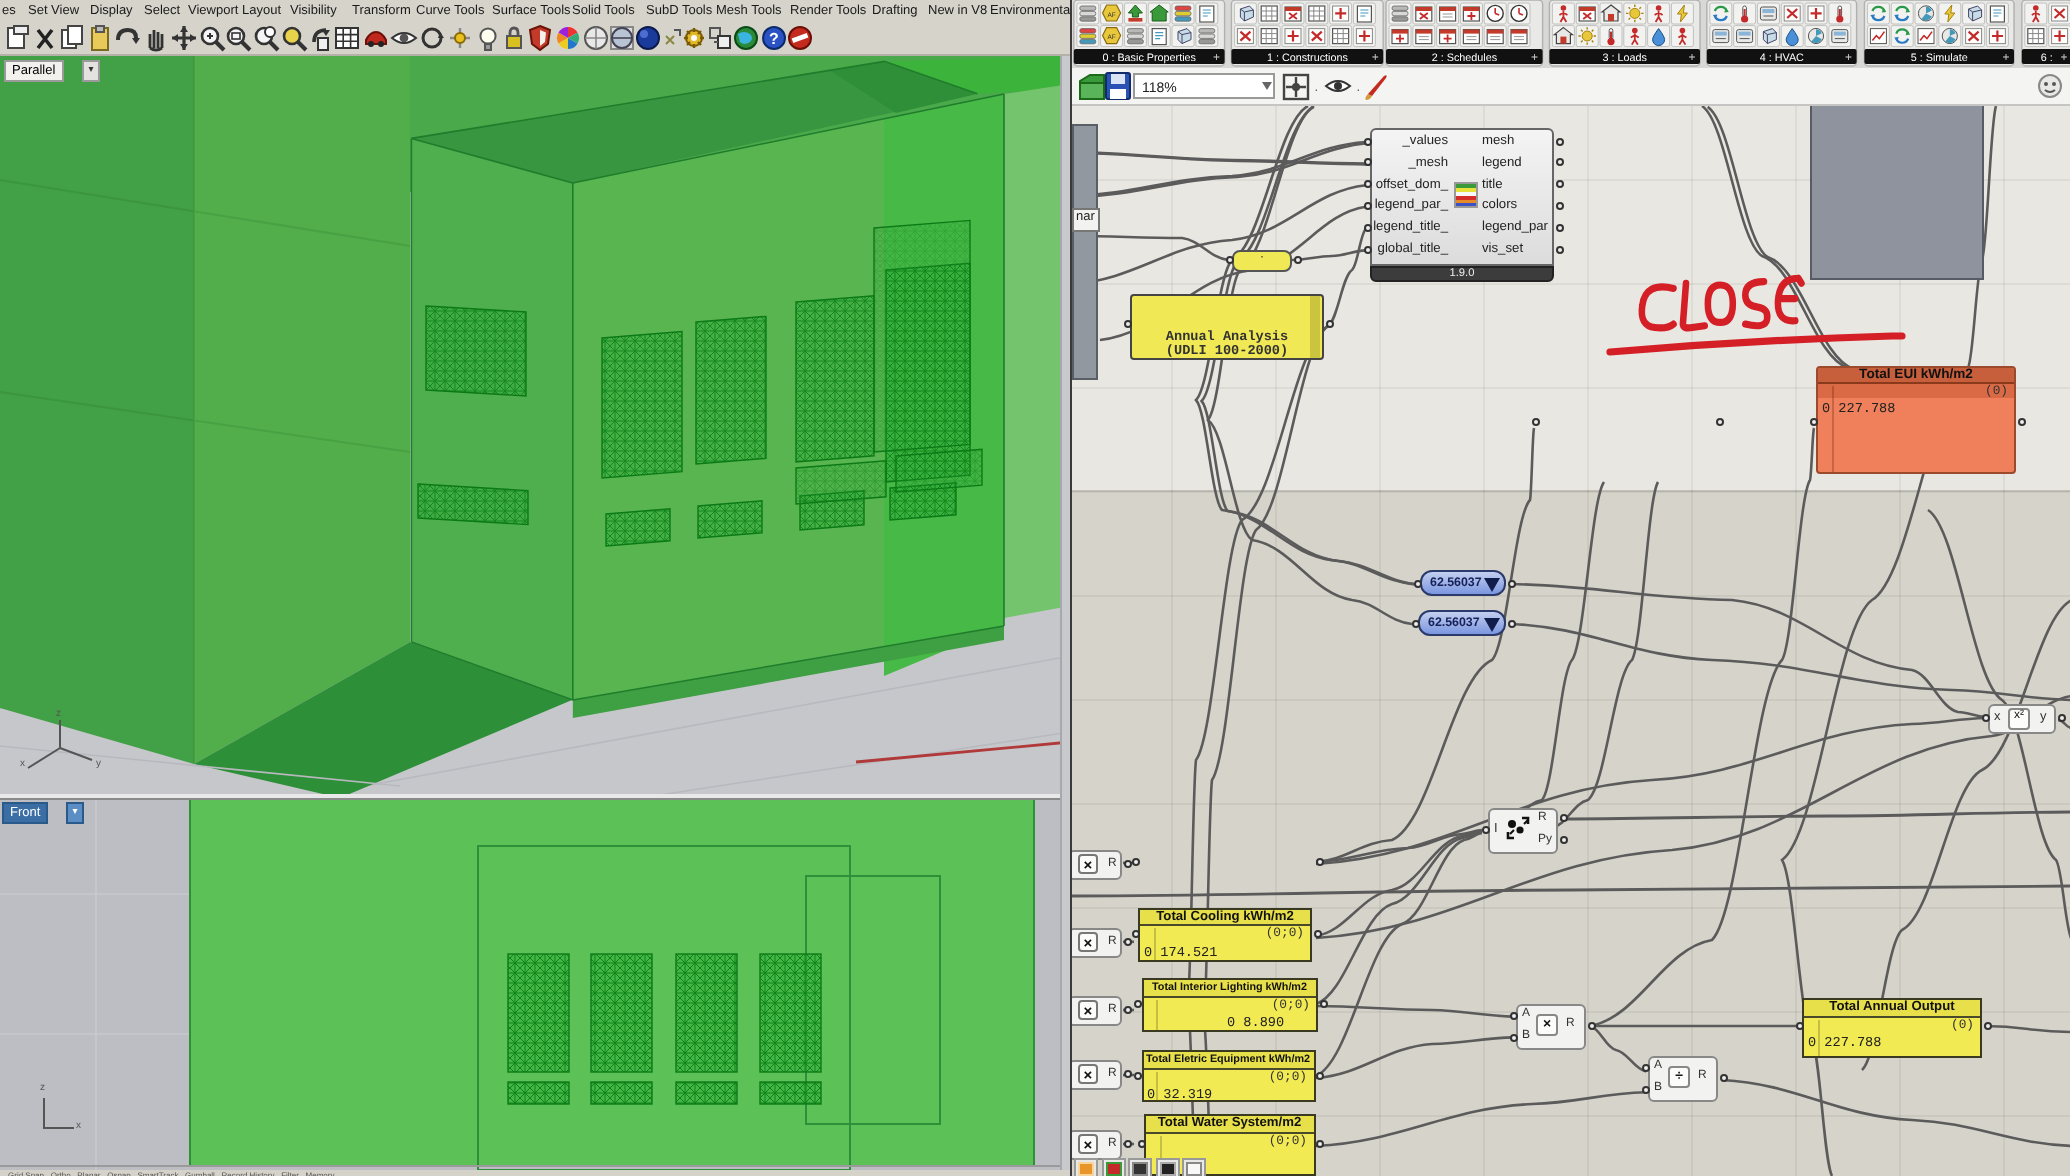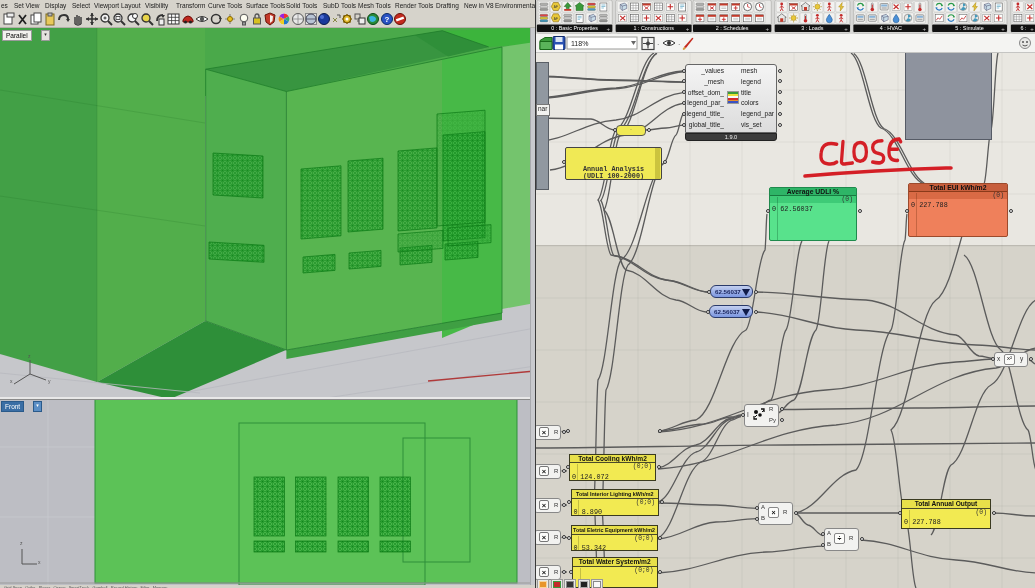--- a/index.html
+++ b/index.html
@@ -841,26 +841,20 @@
 <svg class="abs" style="left:260px;top:79.0px;" width="180" height="55" viewBox="0 0 180 55">
 <g fill="none" stroke="#d41f26" stroke-width="4.2" stroke-linecap="round" stroke-linejoin="round" transform="translate(8,2) scale(0.78,0.85)">
 <path d="M42 12 Q24 8 22 22 Q20 34 30 35 Q38 36 42 33"></path>
 <path d="M50 9 L48 33 Q48 36 54 35 L62 34"></path>
 <path d="M72 10 Q64 10 64 21 Q64 32 72 32 Q80 32 80 21 Q80 10 72 10 Z"></path>
 <path d="M100 8 Q88 8 88 16 Q88 22 96 23 Q103 24 102 30 Q101 36 88 33"></path>
 <path d="M122 6 Q110 6 109 19 Q108 32 120 31 M110 18 L120 18 M122 6 L124 9"></path>
 </g>
 <path d="M9 44 Q80 38 150 36 L155 36" fill="none" stroke="#d41f26" stroke-width="3.6" stroke-linecap="round"></path>
 </svg>
-<div class="abs" style="left:233px;top:133.9px;width:88px;height:54px;background:#58e28c;border:1px solid #1f8a4d;border-radius:2px;overflow:hidden;">
-<div style="height:8px;background:#2eb567;border-bottom:1px solid #187a40;text-align:center;font-size:6.8px;font-weight:bold;color:#111;line-height:8px;">Average UDLI %</div>
-<div style="height:7px;background:#3ecb77;text-align:right;font-family:'Liberation Mono',monospace;font-size:6.4px;color:#333;padding-right:3px;line-height:7px;">(0)</div>
-<div style="font-family:'Liberation Mono',monospace;font-size:6.8px;color:#222;padding:2px 0 0 2px;">0 62.56037</div>
-<div class="abs" style="left:7px;top:9px;width:1px;height:44px;background:rgba(10,80,40,0.3);"></div>
-</div>
 <div class="abs" style="left:230.0px;top:156.4px;width:4px;height:4px;border:1.2px solid #333;border-radius:50%;background:#eee;"></div>
 <div class="abs" style="left:321.5px;top:156.4px;width:4px;height:4px;border:1.2px solid #333;border-radius:50%;background:#eee;"></div>
 <div class="abs" style="left:372px;top:129.7px;width:100px;height:54px;background:#ef805b;border:1px solid #9c4a2c;border-radius:2px;overflow:hidden;">
 <div style="height:8px;background:#c75f3d;border-bottom:1px solid #8a3a1a;text-align:center;font-size:6.8px;font-weight:bold;color:#111;line-height:8px;">Total EUI kWh/m2</div>
 <div style="height:7px;background:#d96a45;text-align:right;font-family:'Liberation Mono',monospace;font-size:6.4px;color:#333;padding-right:3px;line-height:7px;">(0)</div>
 <div style="font-family:'Liberation Mono',monospace;font-size:6.8px;color:#222;padding:2px 0 0 2px;">0 227.788</div>
 <div class="abs" style="left:7px;top:9px;width:1px;height:44px;background:rgba(100,40,10,0.3);"></div>
 </div>
 <div class="abs" style="left:369.0px;top:155.5px;width:4px;height:4px;border:1.2px solid #333;border-radius:50%;background:#eee;"></div>
 <div class="abs" style="left:472.5px;top:155.5px;width:4px;height:4px;border:1.2px solid #333;border-radius:50%;background:#eee;"></div>
@@ -917,37 +911,37 @@
           <div style="font-family:'Liberation Mono',monospace;font-size:6.8px;color:#222;padding:2.5px 0 0 2px;">0 227.788</div>
           <div class="abs" style="left:6.5px;top:9.5px;width:1px;height:19.5px;background:rgba(60,60,20,0.25);"></div>
         </div>
         <div class="abs" style="left:361.5px;top:458.2px;width:4px;height:4px;border:1.2px solid #333;border-radius:50%;background:#eee;"></div>
         <div class="abs" style="left:455.5px;top:458.2px;width:4px;height:4px;border:1.2px solid #333;border-radius:50%;background:#eee;"></div>
         <div class="abs" style="left:29.5px;top:375.5px;width:4px;height:4px;border:1.2px solid #333;border-radius:50%;background:#eee;"></div>
         <div class="abs" style="left:122.0px;top:375.5px;width:4px;height:4px;border:1.2px solid #333;border-radius:50%;background:#eee;"></div>
 <div class="abs" style="left:33px;top:400.8px;width:87px;height:27.7px;background:#f2ea52;border:1px solid #3a3a20;overflow:hidden;">
           <div style="height:8.5px;border-bottom:1px solid #4a4a2a;text-align:center;font-size:6.6px;font-weight:bold;color:#111;line-height:8.5px;background:#e8e04a;white-space:nowrap;overflow:hidden;">Total Cooling kWh/m2</div>
           <div style="height:7px;text-align:right;font-family:'Liberation Mono',monospace;font-size:6.4px;color:#333;padding-right:3px;line-height:7px;">(0;0)</div>
-          <div style="font-family:'Liberation Mono',monospace;font-size:6.8px;color:#222;padding:2.5px 0 0 2px;">0 124.072</div>
+          <div style="font-family:'Liberation Mono',monospace;font-size:6.8px;color:#222;padding:2.5px 0 0 2px;">0 174.521</div>
           <div class="abs" style="left:6.5px;top:9.5px;width:1px;height:17.7px;background:rgba(60,60,20,0.25);"></div>
         </div>
         <div class="abs" style="left:29.5px;top:412.2px;width:4px;height:4px;border:1.2px solid #333;border-radius:50%;background:#eee;"></div>
         <div class="abs" style="left:120.5px;top:412.2px;width:4px;height:4px;border:1.2px solid #333;border-radius:50%;background:#eee;"></div>
 <div class="abs" style="left:34.5px;top:436.4px;width:88.5px;height:26.3px;background:#f2ea52;border:1px solid #3a3a20;overflow:hidden;">
           <div style="height:8.5px;border-bottom:1px solid #4a4a2a;text-align:center;font-size:5.4px;font-weight:bold;color:#111;line-height:8.5px;background:#e8e04a;white-space:nowrap;overflow:hidden;">Total Interior Lighting kWh/m2</div>
           <div style="height:7px;text-align:right;font-family:'Liberation Mono',monospace;font-size:6.4px;color:#333;padding-right:3px;line-height:7px;">(0;0)</div>
-          <div style="font-family:'Liberation Mono',monospace;font-size:6.8px;color:#222;padding:2.5px 0 0 2px;">0 8.890</div>
+          <div style="font-family:'Liberation Mono',monospace;font-size:6.8px;color:#222;padding:2.5px 0 0 2px;margin-left:40px;">0 8.890</div>
           <div class="abs" style="left:6.5px;top:9.5px;width:1px;height:16.3px;background:rgba(60,60,20,0.25);"></div>
         </div>
         <div class="abs" style="left:31.0px;top:447.0px;width:4px;height:4px;border:1.2px solid #333;border-radius:50%;background:#eee;"></div>
         <div class="abs" style="left:123.5px;top:447.0px;width:4px;height:4px;border:1.2px solid #333;border-radius:50%;background:#eee;"></div>
 <div class="abs" style="left:34.5px;top:472.0px;width:87px;height:26.3px;background:#f2ea52;border:1px solid #3a3a20;overflow:hidden;">
           <div style="height:8.5px;border-bottom:1px solid #4a4a2a;text-align:center;font-size:5.4px;font-weight:bold;color:#111;line-height:8.5px;background:#e8e04a;white-space:nowrap;overflow:hidden;">Total Eletric Equipment kWh/m2</div>
           <div style="height:7px;text-align:right;font-family:'Liberation Mono',monospace;font-size:6.4px;color:#333;padding-right:3px;line-height:7px;">(0;0)</div>
-          <div style="font-family:'Liberation Mono',monospace;font-size:6.8px;color:#222;padding:2.5px 0 0 2px;">0 53.342</div>
+          <div style="font-family:'Liberation Mono',monospace;font-size:6.8px;color:#222;padding:2.5px 0 0 2px;">0 32.319</div>
           <div class="abs" style="left:6.5px;top:9.5px;width:1px;height:16.3px;background:rgba(60,60,20,0.25);"></div>
         </div>
         <div class="abs" style="left:31.0px;top:482.6px;width:4px;height:4px;border:1.2px solid #333;border-radius:50%;background:#eee;"></div>
         <div class="abs" style="left:122.0px;top:482.6px;width:4px;height:4px;border:1.2px solid #333;border-radius:50%;background:#eee;"></div>
 <div class="abs" style="left:36px;top:504.0px;width:85.5px;height:31px;background:#f2ea52;border:1px solid #3a3a20;overflow:hidden;">
           <div style="height:8.5px;border-bottom:1px solid #4a4a2a;text-align:center;font-size:6.6px;font-weight:bold;color:#111;line-height:8.5px;background:#e8e04a;white-space:nowrap;overflow:hidden;">Total Water System/m2</div>
           <div style="height:7px;text-align:right;font-family:'Liberation Mono',monospace;font-size:6.4px;color:#333;padding-right:3px;line-height:7px;">(0;0)</div>
           <div class="abs" style="left:6.5px;top:9.5px;width:1px;height:21px;background:rgba(60,60,20,0.25);"></div>
         </div>
         <div class="abs" style="left:32.5px;top:517.0px;width:4px;height:4px;border:1.2px solid #333;border-radius:50%;background:#eee;"></div>

